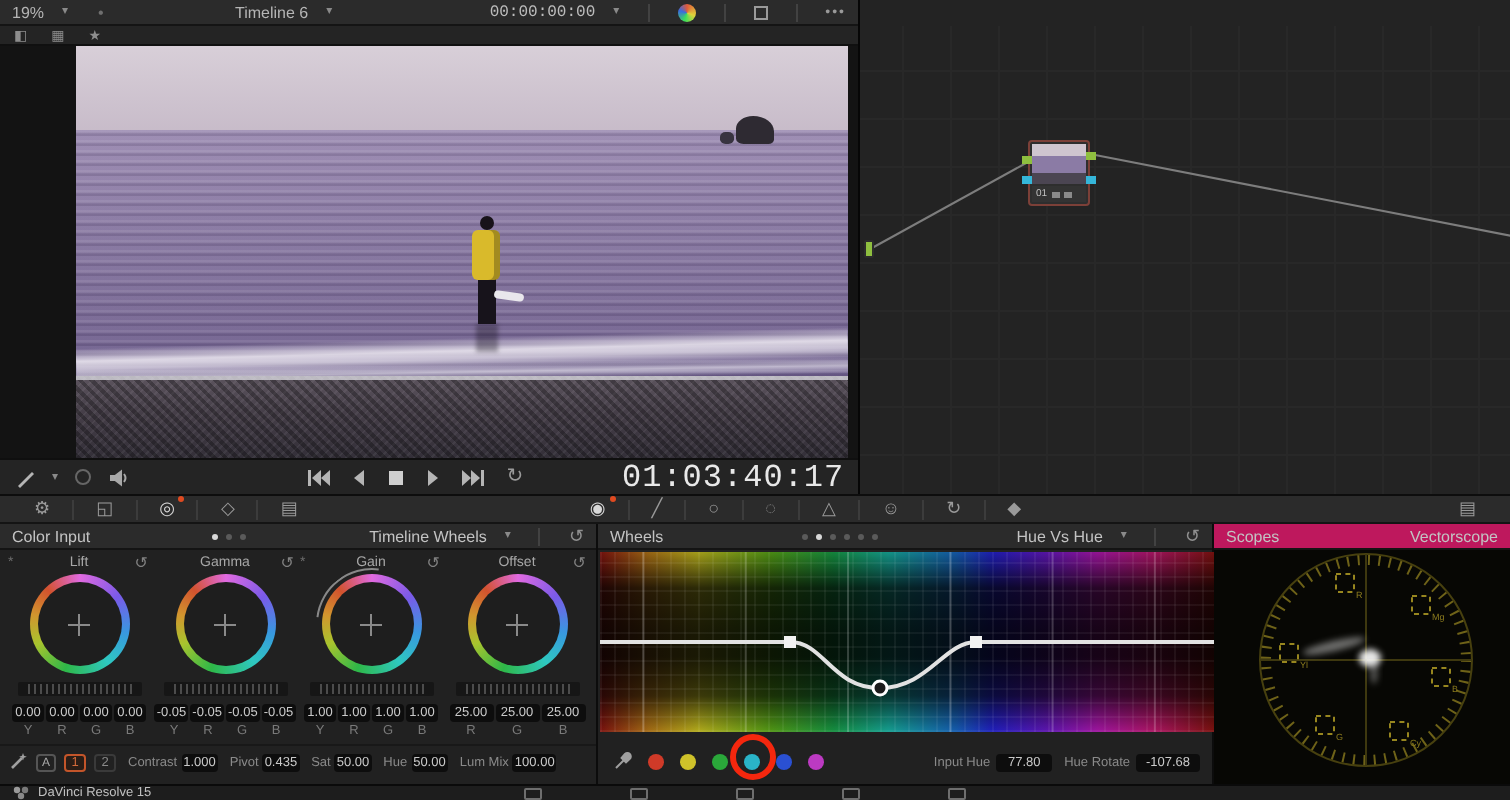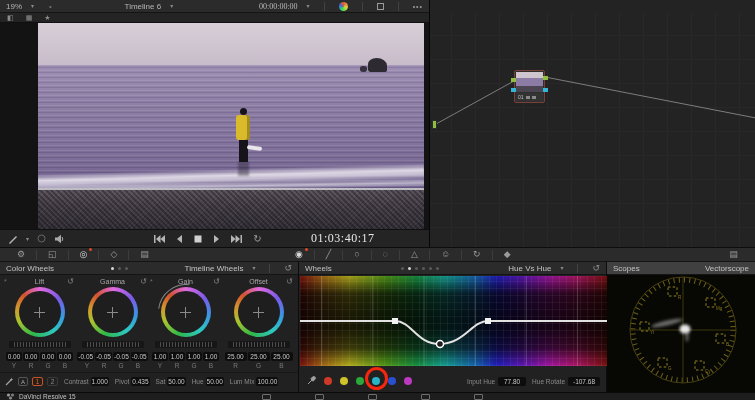--- a/index.html
+++ b/index.html
@@ -1,19 +1,19 @@
 <!DOCTYPE html>
 <html><head>
 <meta charset="utf-8">
 <style>
   html,body{margin:0;padding:0;background:#000;}
   *{box-sizing:border-box;}
   .app{position:relative;width:755px;height:400px;background:#161616;overflow:hidden;
        font-family:"Liberation Sans",sans-serif;color:#bbb;-webkit-font-smoothing:antialiased;}
-  .mono{font-family:Liberation Serif, serif;margin-left:13px;}
+  .mono{font-family:Liberation Mono, monospace;margin-left:13px;}
 
   
   .hdr{position:absolute;height:13px;background:#2b2b2b;border-bottom:1px solid #141414;
        display:flex;align-items:center;font-size:8px;color:#b5b5b5;padding:0 6px;}
   .ctrl{display:inline-flex;align-items:center;gap:9px;cursor:default;}
   .chev{font-size:6px;color:#8a8a8a;line-height:1;}
   .reset-ic{color:#8f8f8f;font-size:9px;line-height:1;}
   .hdots{display:inline-flex;gap:4px;align-items:center;}
   .hdots i{width:3px;height:3px;border-radius:50%;background:#5a5a5a;font-style:normal;}
   .hdots i.on{background:#d8d8d8;}
@@ -48,21 +48,21 @@
   .p-body{position:absolute;left:3px;top:7px;width:14px;height:25px;border-radius:3px;background:#d9ba2b;
           box-shadow:inset -3px 0 0 rgba(0,0,0,0.25);}
   .p-legs{position:absolute;left:6px;top:31px;width:9px;height:23px;background:#17131b;}
   .p-board{position:absolute;left:14px;top:38px;width:15px;height:4px;border-radius:2px;background:#e9e7ec;transform:rotate(8deg);}
   .p-refl{position:absolute;left:5px;top:54px;width:11px;height:14px;background:rgba(20,15,25,0.35);filter:blur(1px);}
 
   .transport{position:absolute;left:0;top:229px;width:429px;height:18px;background:#242424;border-top:1px solid #0f0f0f;
              display:flex;align-items:center;padding:0 8px;}
   .t-left{display:flex;align-items:center;gap:8px;width:110px;}
   .t-center{flex:1;display:flex;align-items:center;justify-content:center;gap:11px;}
-  .t-right{width:110px;text-align:left;font-size:12px;color:#e8e8e8;letter-spacing:0.5px;}
+  .t-right{width:110px;text-align:center;font-size:16px;color:#e8e8e8;letter-spacing:0.5px;}
   .tbtn svg{display:block;}
   .loop{color:#9a9a9a;font-size:10px;line-height:1;}
 
   
   .nodes{position:absolute;left:429px;top:0;width:326px;height:247px;background:#232323;border-left:1px solid #060606;}
   .graph{position:absolute;left:0;top:13px;width:326px;height:234px;
          background-image:linear-gradient(#282828 1px,transparent 1px),linear-gradient(90deg,#282828 1px,transparent 1px);
          background-size:24px 24px;background-position:-3px -2px;}
   .nlines{position:absolute;inset:0;}
   .node{position:absolute;left:84px;top:57px;width:31px;height:33px;border:1px solid #7c4038;border-radius:2px;background:#2e2e2e;}
@@ -85,21 +85,21 @@
   .psep{width:1px;height:10px;background:#3c3c3c;margin:0 2px;}
   .pbtn.active{color:#d8d8d8;}
 
   
   .panel-hdr{height:13px;background:#2b2b2b;border-bottom:1px solid #141414;display:flex;align-items:center;
              justify-content:space-between;font-size:8px;color:#c3c3c3;padding:0 6px;}
   .wheelspanel{position:absolute;left:0;top:262px;width:298px;height:130px;background:#212121;}
   .curvespanel{position:absolute;left:298px;top:262px;width:309px;height:130px;background:#212121;
                border-left:1px solid #0c0c0c;border-right:1px solid #0c0c0c;}
   .scopespanel{position:absolute;left:607px;top:262px;width:148px;height:130px;background:#0a0a06;}
-  .scopespanel .panel-hdr{background:#404040;}
+  .scopespanel .panel-hdr{background:#be185d;}
 
   .wbody{position:absolute;left:0;top:13px;width:298px;height:95px;display:flex;padding:1px 3px 0;}
   .wcol{width:73px;display:flex;flex-direction:column;align-items:center;}
   .wlabel{width:100%;display:flex;align-items:center;justify-content:center;gap:3px;font-size:7px;color:#a8a8a8;height:10px;position:relative;}
   .wast{position:absolute;left:1px;color:#6f6f6f;font-size:7px;}
   .wreset{position:absolute;right:2px;color:#818181;font-size:8px;}
   .wheel{width:50px;height:50px;border-radius:50%;position:relative;margin-top:1px;
          background:conic-gradient(#e06ae0,#7a5ae8 15%,#3898e0 28%,#2ec8c0 40%,#2eb848 55%,#a8c42e 68%,#d2962e 78%,#d2522e 88%,#e06ae0);}
   .wheel::after{content:"";position:absolute;inset:4px;background:#1e1e1e;border-radius:50%;}
   .wheel .ch{position:absolute;inset:0;margin:auto;width:11px;height:11px;z-index:2;
@@ -309,21 +309,21 @@
     <span class="psep"></span>
     <span class="pbtn">↻</span>
     <span class="psep"></span>
     <span class="pbtn">◆</span>
     <span style="margin-left:auto"></span>
     <span class="pbtn">▤</span>
   </div>
 
   <section class="wheelspanel">
     <div class="panel-hdr">
-      <span>Color Wheels</span>
+      <span>Color Input</span>
       <span class="hdots">
           <i class="on"></i>
           <i></i>
           <i></i>
         </span>
       <span class="ctrl">
         <span>Timeline Wheels</span>
         <span class="chev">▾</span>
         <span class="vdiv"></span>
         <span class="reset-ic">↺</span>

